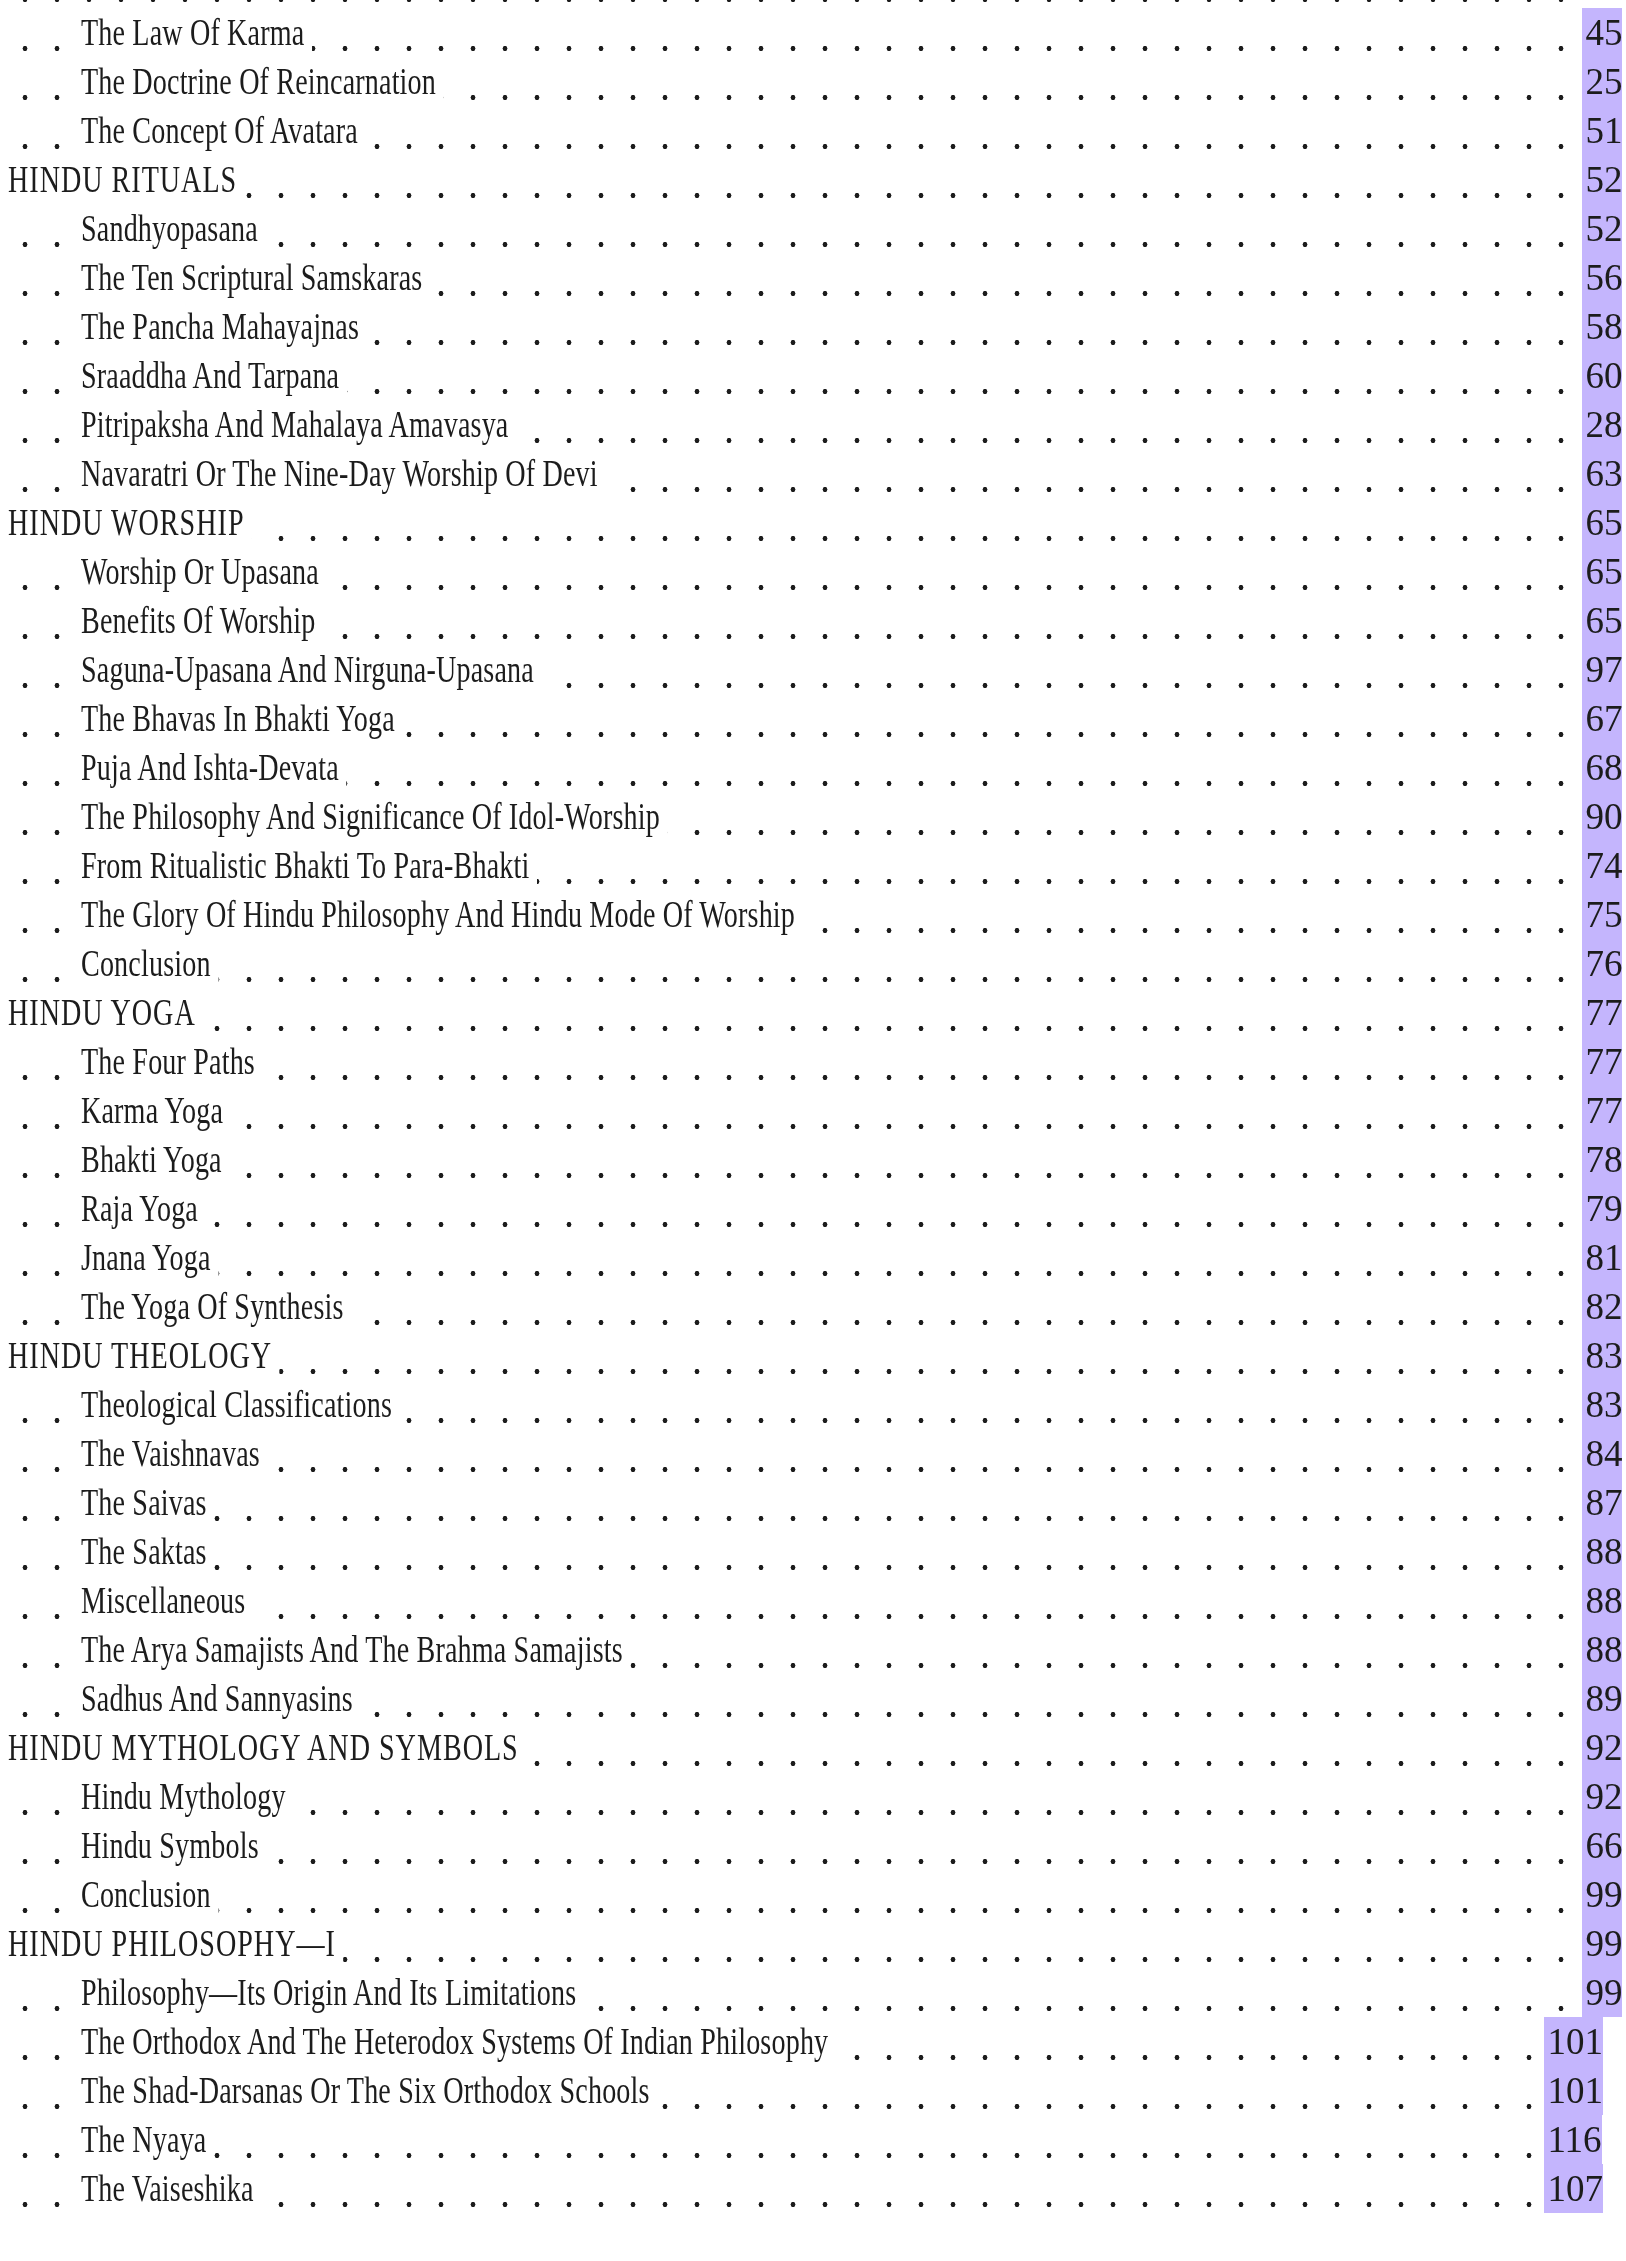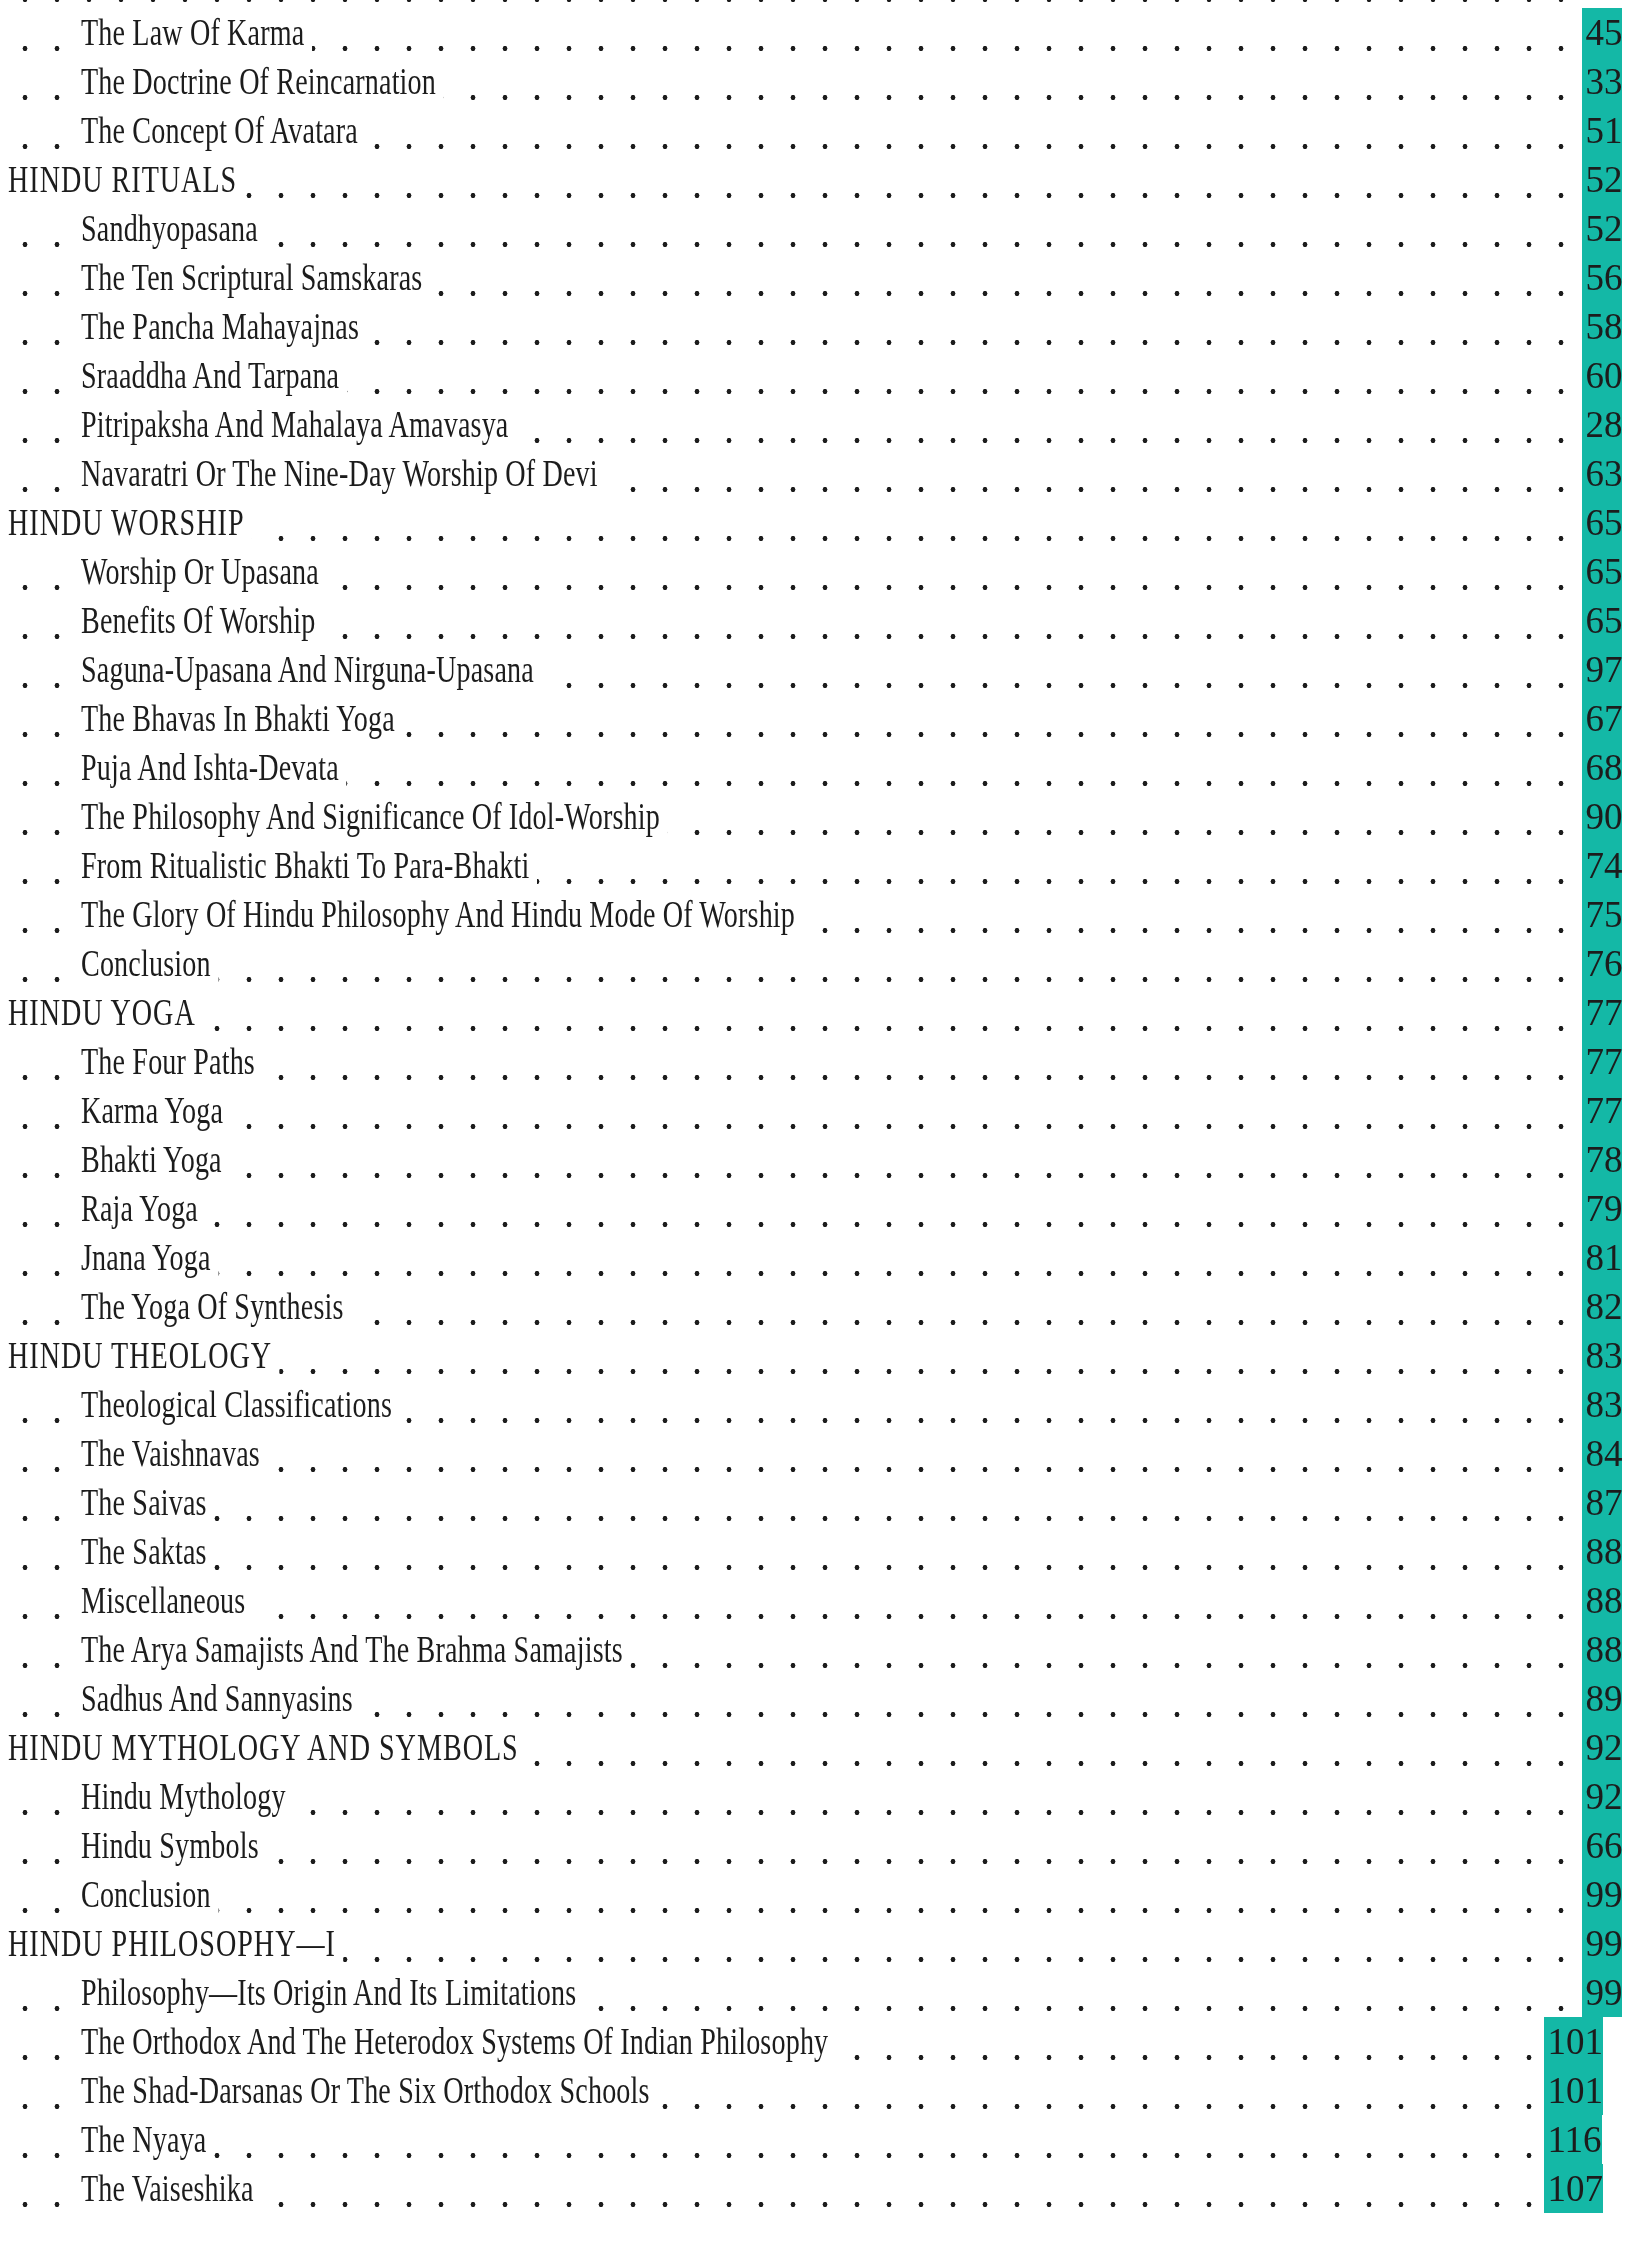--- a/index.html
+++ b/index.html
@@ -59,21 +59,21 @@
       left: 81px;
     }
     .page {
       position: absolute;
       top: 0;
       left: 1582px;
       height: 49px;
       line-height: 49px;
       font-size: 37px;
       white-space: nowrap;
-      background: #14b8a6;
+      background: #c4b5fd;
       padding-left: 3.4px;
     }
     .page.wide {
       left: 1544px;
     }
   </style>
 </head>
 <body>
 
 <div id="toc">
@@ -83,21 +83,21 @@
   </div>
 
   <div class="row section">
       <div class="leader"></div>
       <span class="title">The Law Of Karma</span>
       <span class="page">45</span>
     </div>
   <div class="row section">
       <div class="leader"></div>
       <span class="title">The Doctrine Of Reincarnation</span>
-      <span class="page">33</span>
+      <span class="page">25</span>
     </div>
   <div class="row section">
       <div class="leader"></div>
       <span class="title">The Concept Of Avatara</span>
       <span class="page">51</span>
     </div>
   <div class="row chapter">
       <div class="leader"></div>
       <span class="title">HINDU RITUALS</span>
       <span class="page">52</span>

